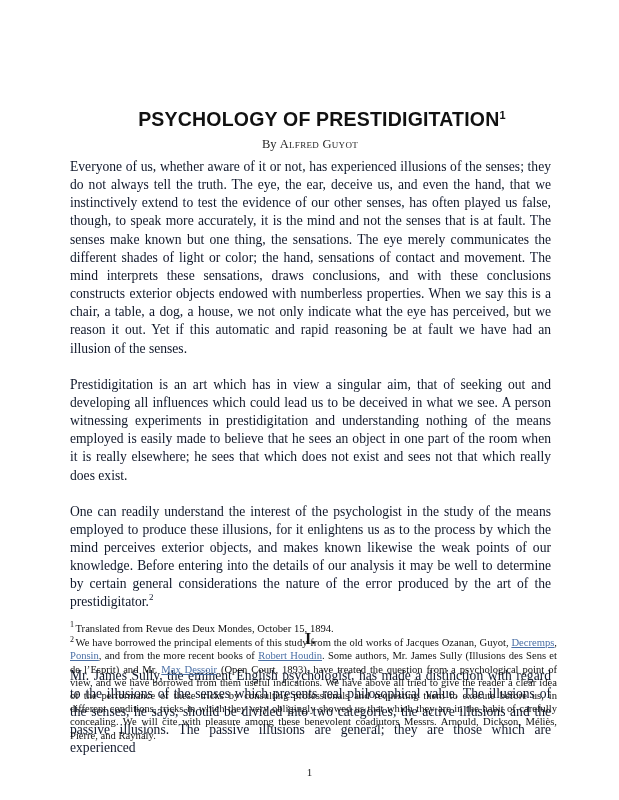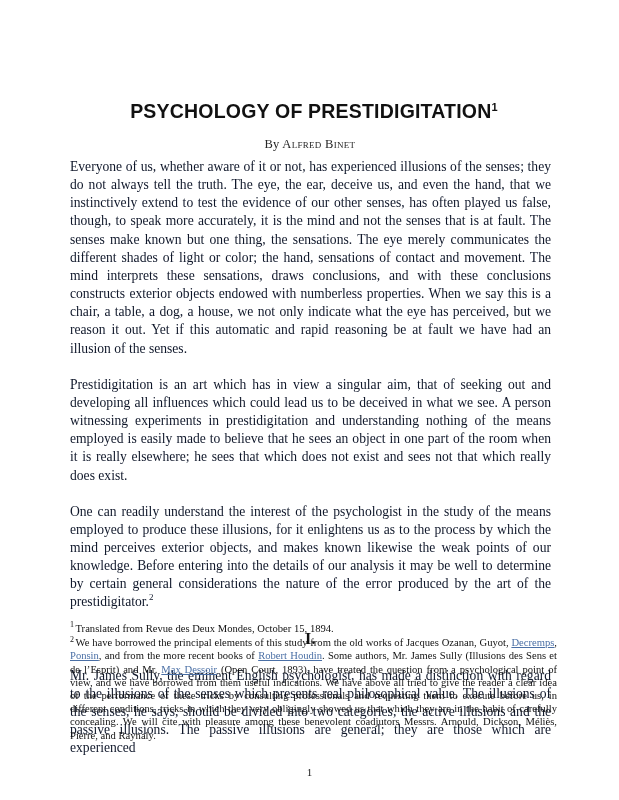--- a/index.html
+++ b/index.html
@@ -25,21 +25,21 @@
   }
 
   
   .title {
     font-family: "Liberation Sans", sans-serif;
     font-weight: bold;
     font-size: 19.5px;
     letter-spacing: 0.2px;
     text-align: center;
     color: #111111;
-    margin: 4px;
+    margin: 12px;
     position: absolute;
     left: 70px;
     top: 96px;
     width: 480px;
   }
   .title sup {
     font-size: 11px;
     font-weight: bold;
     vertical-align: super;
     line-height: 0;
@@ -129,21 +129,21 @@
     color: #1a1a1a;
   }
 </style>
 </head>
 <body>
 
 <div class="page">
 
   <h1 class="title"><span>PSYCHOLOGY OF PRESTIDIGITATION</span><sup>1</sup></h1>
 
-  <div class="byline"><span>By </span><span class="smallcaps">Alfred Binet</span></div>
+  <div class="byline"><span>By </span><span class="smallcaps">Alfred Guyot</span></div>
 
   <div class="body-col">
 
     <p class="para">Everyone of us, whether aware of it or not, has experienced illusions of the senses; they do not always tell the truth. The eye, the ear, deceive us, and even the hand, that we instinctively extend to test the evidence of our other senses, has often played us false, though, to speak more accurately, it is the mind and not the senses that is at fault. The senses make known but one thing, the sensations. The eye merely communicates the different shades of light or color; the hand, sensations of contact and movement. The mind interprets these sensations, draws conclusions, and with these conclusions constructs exterior objects endowed with numberless properties. When we say this is a chair, a table, a dog, a house, we not only indicate what the eye has perceived, but we reason it out. Yet if this automatic and rapid reasoning be at fault we have had an illusion of the senses.</p>
 
     <p class="para">Prestidigitation is an art which has in view a singular aim, that of seeking out and developing all influences which could lead us to be deceived in what we see. A person witnessing experiments in prestidigitation and understanding nothing of the means employed is easily made to believe that he sees an object in one part of the room when it is really elsewhere; he sees that which does not exist and sees not that which really does exist.</p>
 
     <p class="para"><span>One can readily understand the interest of the psychologist in the study of the means employed to produce these illusions, for it enlightens us as to the process by which the mind perceives exterior objects, and makes known likewise the weak points of our knowledge. Before entering into the details of our analysis it may be well to determine by certain general considerations the nature of the error produced by the art of the prestidigitator.</span><sup>2</sup></p>
 
     <div class="section-heading">I.</div>

